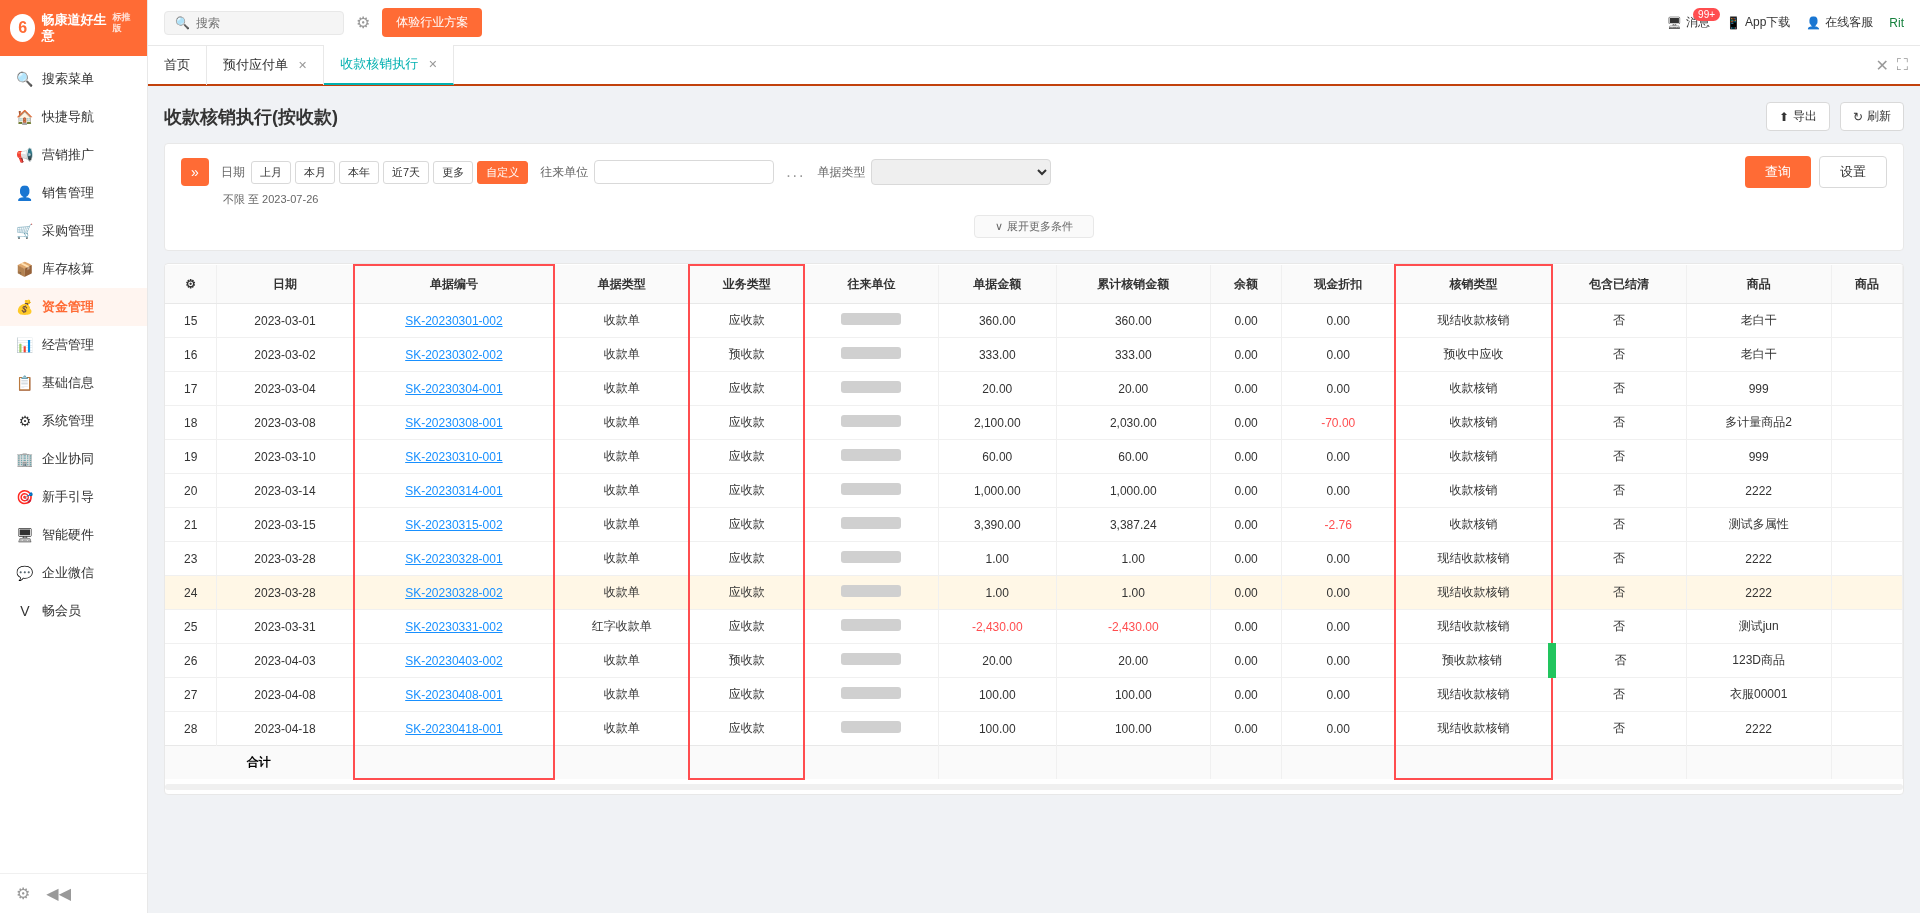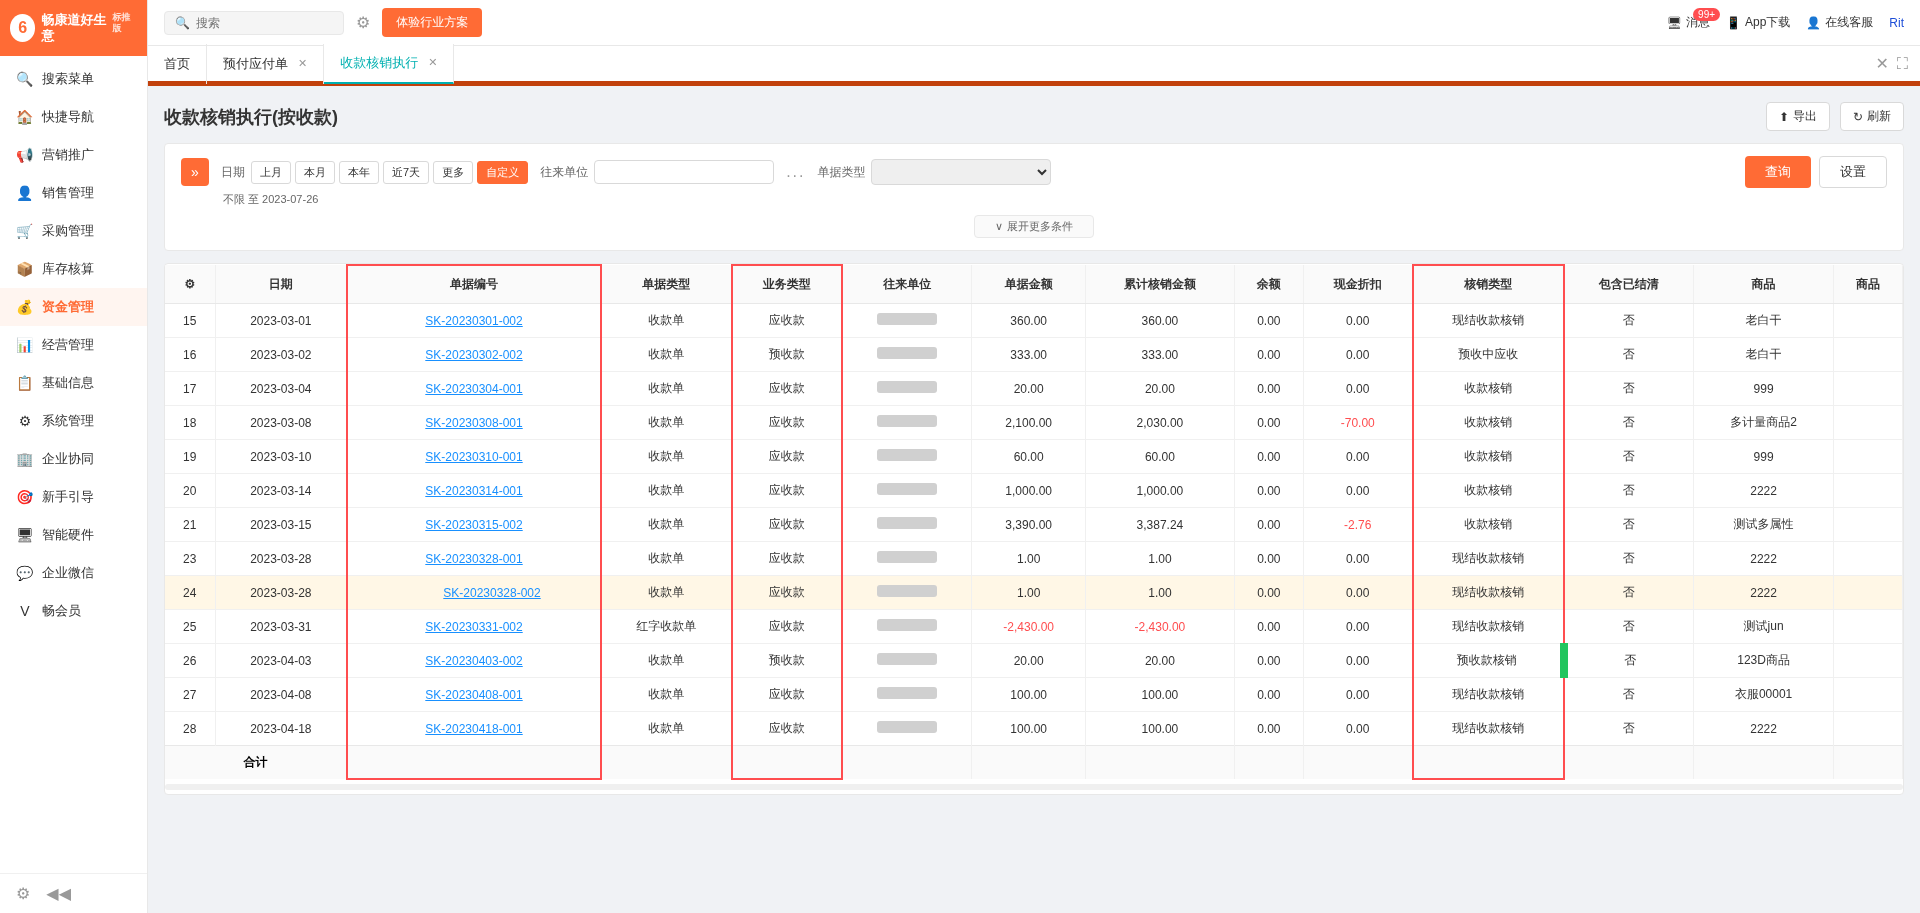--- a/index.html
+++ b/index.html
@@ -26,24 +26,24 @@
     .topbar { background: #fff; height: 46px; border-bottom: 1px solid #e8e8e8; display: flex; align-items: center; padding: 0 16px; gap: 12px; flex-shrink: 0; }
     .topbar-search { flex: 0 0 180px; background: #f5f5f5; border: 1px solid #e8e8e8; border-radius: 4px; padding: 4px 10px; display: flex; align-items: center; gap: 6px; }
     .topbar-search input { border: none; background: transparent; outline: none; font-size: 12px; width: 120px; }
     .topbar-gear { color: #999; cursor: pointer; font-size: 16px; }
     .topbar-btn { background: #ff6b35; color: #fff; border: none; border-radius: 4px; padding: 6px 14px; cursor: pointer; font-size: 12px; }
     .topbar-right { margin-left: auto; display: flex; align-items: center; gap: 16px; }
     .topbar-msg { display: flex; align-items: center; gap: 4px; color: #333; cursor: pointer; font-size: 12px; position: relative; }
     .badge { background: #ff4d4f; color: #fff; border-radius: 10px; padding: 1px 5px; font-size: 10px; position: absolute; top: -6px; right: -10px; }
     .topbar-app { display: flex; align-items: center; gap: 4px; color: #333; cursor: pointer; font-size: 12px; }
     .topbar-service { display: flex; align-items: center; gap: 4px; color: #333; cursor: pointer; font-size: 12px; }
-    .topbar-user { color: #1d4ed8; font-size: 12px; }
-
-    
-    .tabbar { background: #fff; height: 40px; border-bottom: 5px solid #c2410c; display: flex; align-items: center; padding: 0 0 0 0; flex-shrink: 0; justify-content: flex-end; }
+    .topbar-user { color: #15803d; font-size: 12px; }
+
+    
+    .tabbar { background: #fff; height: 40px; border-bottom: 2px solid #c2410c; display: flex; align-items: center; padding: 0 0 0 0; flex-shrink: 0; justify-content: flex-end; }
     .tab-item { height: 40px; display: flex; align-items: center; padding: 0 16px; cursor: pointer; color: #333; font-size: 13px; border-right: 1px solid #e8e8e8; gap: 6px; }
     .tab-item.home { color: #333; font-weight: normal; }
     .tab-item.active { background: #fff; color: #00b0b0; border-bottom: 2px solid #00b0b0; }
     .tab-item .close-tab { font-size: 11px; color: #999; margin-left: 4px; cursor: pointer; }
     .tab-actions { margin-left: auto; display: flex; align-items: center; padding-right: 12px; gap: 8px; }
     .tab-actions .tab-action-btn { color: #999; cursor: pointer; font-size: 16px; }
 
     
     .content { flex: 1; overflow-y: auto; padding: 16px; background: #f0f2f5; }
 
@@ -427,21 +427,21 @@
     <td>0.00</td>
     <td class="">0.00</td>
     <td style="border-left: 2px solid #ff4d4f; border-right: 2px solid #ff4d4f;">现结收款核销</td>
     <td>否</td>
     <td>2222</td>
     <td></td>
   </tr>
               <tr class="highlighted">
     <td>24</td>
     <td>2023-03-28</td>
-    <td class="link" style="border-left: 2px solid #ff4d4f; border-right: 2px solid #ff4d4f; padding-left: 44px;">SK-20230328-002</td>
+    <td class="link" style="border-left: 2px solid #ff4d4f; border-right: 2px solid #ff4d4f;">SK-20230328-002</td>
     <td>收款单</td>
     <td style="border-left: 2px solid #ff4d4f; border-right: 2px solid #ff4d4f;">应收款</td>
     <td><span class="blurred"></span></td>
     <td class="">1.00</td>
     <td class="">1.00</td>
     <td>0.00</td>
     <td class="">0.00</td>
     <td style="border-left: 2px solid #ff4d4f; border-right: 2px solid #ff4d4f;">现结收款核销</td>
     <td>否</td>
     <td>2222</td>

